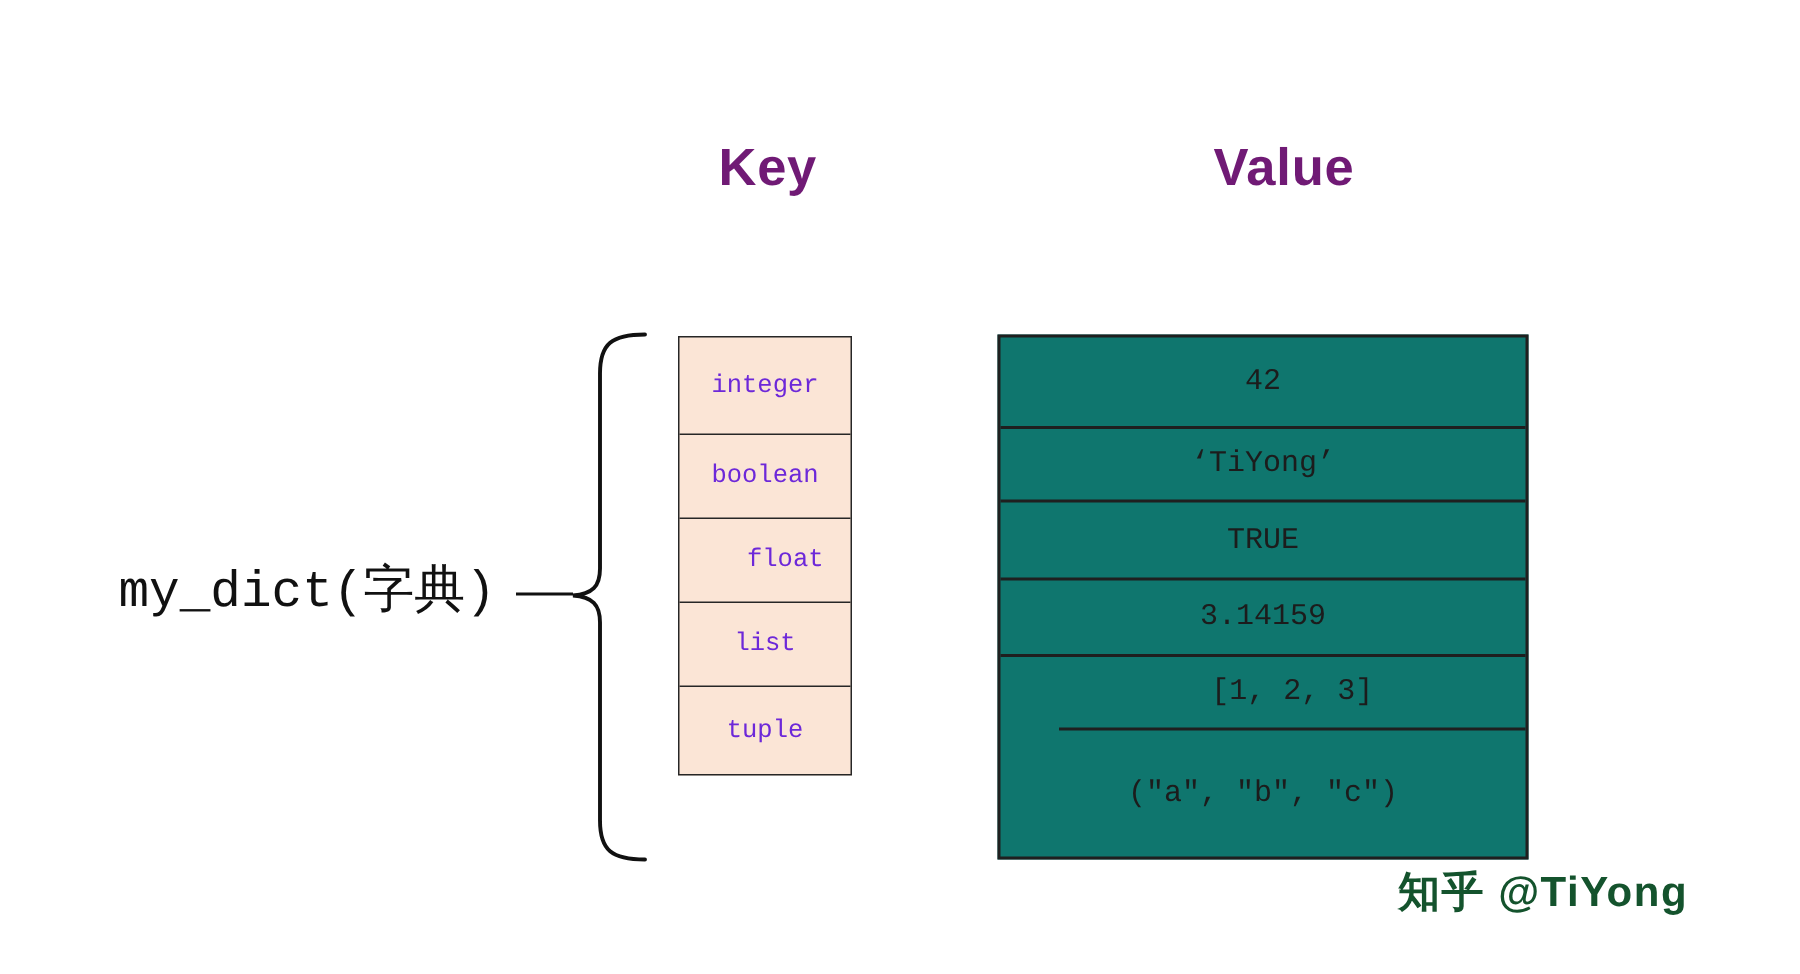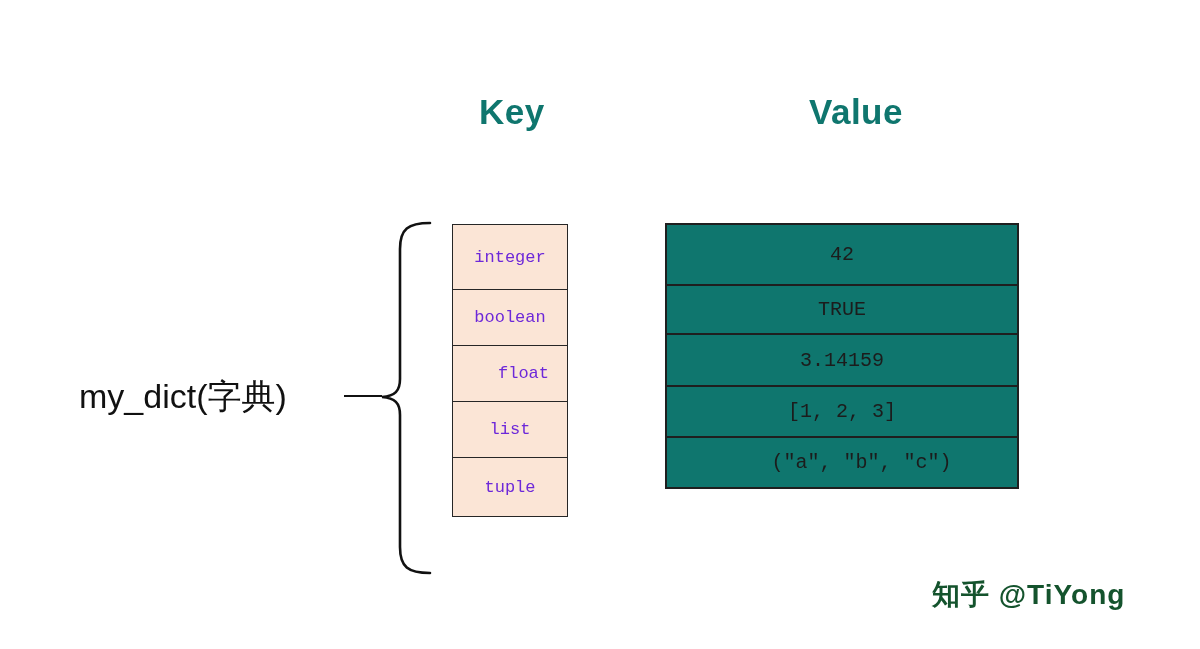--- a/index.html
+++ b/index.html
@@ -2,29 +2,29 @@
 <html><head>
 <meta charset="utf-8">
 <style>
   html,body{margin:0;padding:0;}
   body{
     width:1200px;height:649px;position:relative;background:#ffffff;
     font-family:"Liberation Sans", sans-serif;overflow:hidden;
   }
   .heading{
     position:absolute;top:92px;font-size:35px;font-weight:bold;
-    color:#0f766e;letter-spacing:0.5px;white-space:nowrap;text-align:right;
+    color:#701a75;letter-spacing:0.5px;white-space:nowrap;text-align:right;
   }
   #key-heading{left:479px;}
   #value-heading{left:809px;}
 
   #dict-label{
     position:absolute;left:79px;top:374px;font-size:34px;color:#111111;
     white-space:nowrap;line-height:44px;
-    font-family:Liberation Sans, sans-serif;
+    font-family:Liberation Mono, monospace;
   }
   #connector-line{
     position:absolute;left:344px;top:395px;width:38px;height:2px;
     background:#111111;
   }
   #brace{position:absolute;left:378px;top:219px;}
 
   
   #key-column{
     position:absolute;left:452px;top:224px;width:116px;
@@ -94,19 +94,20 @@
 <div id="key-column">
   <div class="key-cell">integer</div>
   <div class="key-cell">boolean</div>
   <div class="key-cell">float</div>
   <div class="key-cell">list</div>
   <div class="key-cell">tuple</div>
 </div>
 
 <div id="value-column">
   <div class="value-cell">42</div>
+  <div class="value-cell">‘TiYong’</div>
   <div class="value-cell">TRUE</div>
   <div class="value-cell">3.14159</div>
   <div class="value-cell">[1, 2, 3]</div>
   <div class="value-cell">(″a″, ″b″, ″c″)</div>
 </div>
 
 <div id="watermark">知乎 @TiYong</div>
 
 </body></html>

